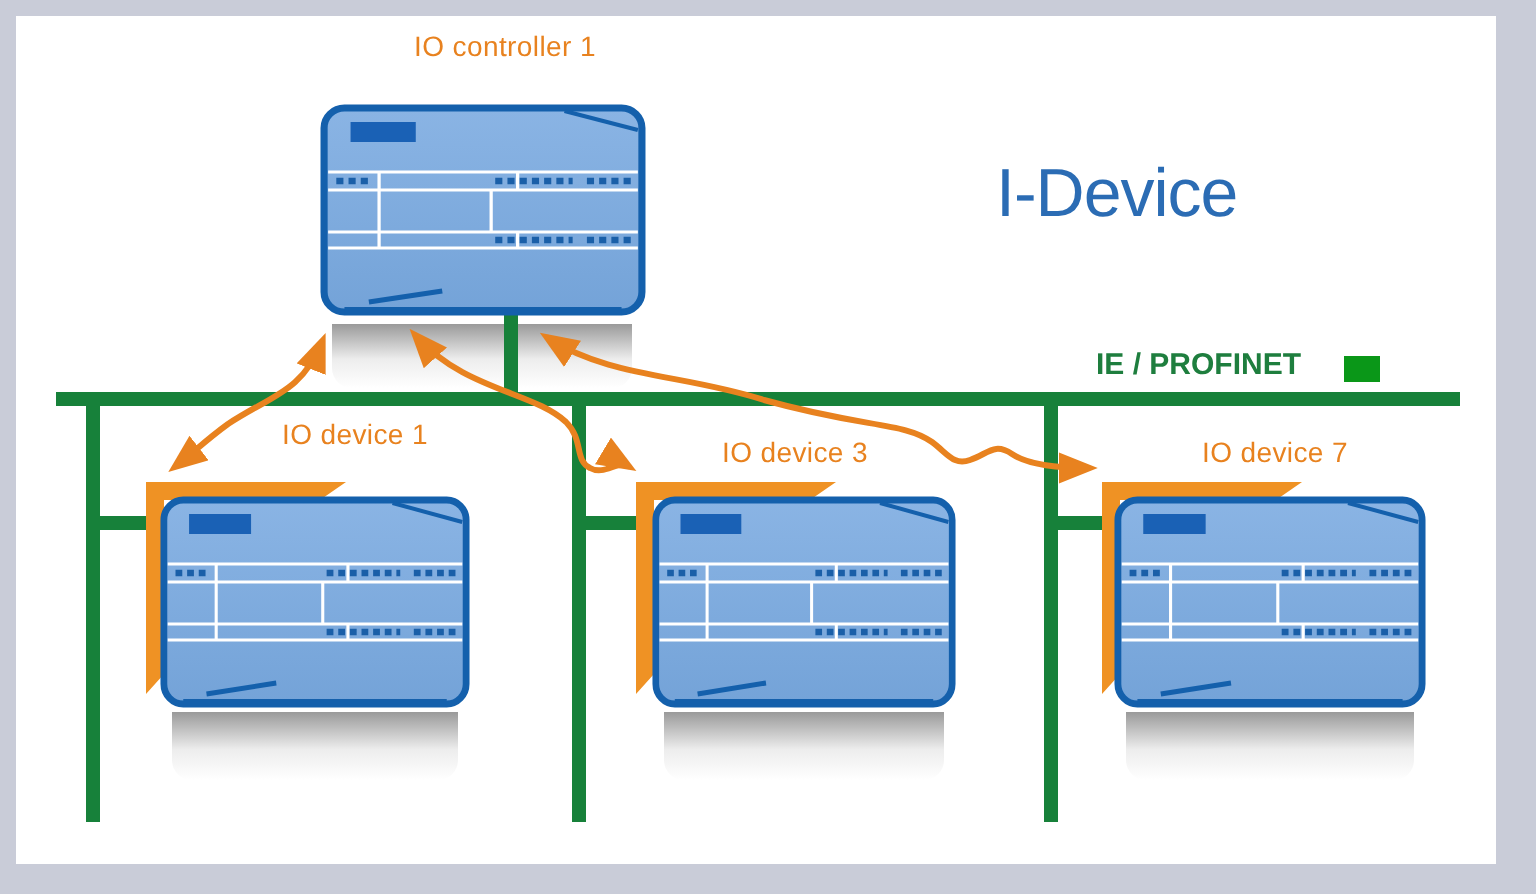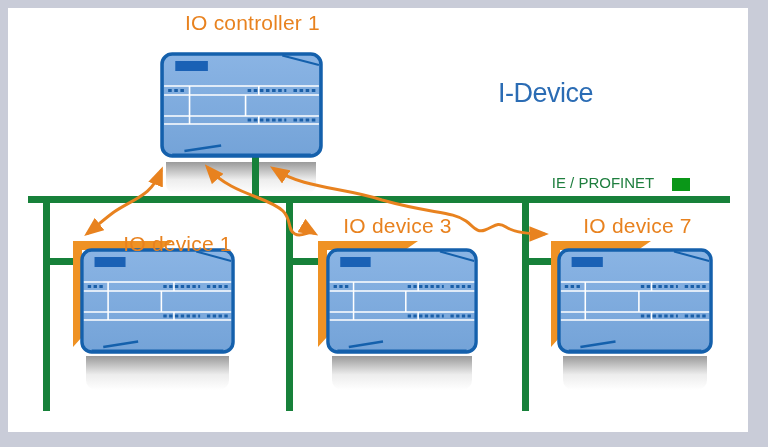--- a/index.html
+++ b/index.html
@@ -15,26 +15,26 @@
   .plc{position:absolute;}
   .plc svg{display:block; width:100%; height:100%;}
   
   .bracket{position:absolute; width:100px; height:106px;}
   .bracket svg{display:block; width:100%; height:100%;}
   
   .refl{position:absolute;
     background:linear-gradient(to bottom, rgba(120,120,120,0.75), rgba(190,190,190,0.28) 55%, rgba(255,255,255,0));
     border-radius:0 0 10px 10px;}
   
-  .lbl-orange{position:absolute; color:#e8821f; font-size:21px; line-height:22px;
+  .lbl-orange{position:absolute; color:#e8821f; font-size:14px; line-height:22px;
     text-align:center; white-space:nowrap; letter-spacing:0.2px;}
   .title-idevice{position:absolute; left:498px; top:78px; width:120px;
-    color:#2b6cb4; font-size:27px; letter-spacing:-0.5px; white-space:nowrap;}
+    color:#2b6cb4; font-size:34px; letter-spacing:-0.5px; white-space:nowrap;}
   .net-label{position:absolute; left:548px; top:174px; width:110px;
-    color:#1e7e3e; font-size:15px; font-weight:normal; text-align:center; white-space:nowrap;}
+    color:#1e7e3e; font-size:15px; font-weight:bold; text-align:left; white-space:nowrap;}
   .net-swatch{position:absolute; left:672px; top:178px; width:18px; height:13px; background:#0a9718;}
   .arrows{position:absolute; left:0; top:0; width:768px; height:447px; pointer-events:none;}
 </style>
 </head>
 <body>
 
 <div class="stage">
   <div class="canvas"></div>
 
   <div class="refl" style="left:166px; top:162px; width:150px; height:32px;"></div>
@@ -190,21 +190,21 @@
       <path d="M8,38.5 H26"></path>
       <path d="M86,38.5 H124"></path>
           <path d="M131,38.5 H153"></path>
       <path d="M86,68 H124"></path>
           <path d="M131,68 H153"></path>
     </g>
   </svg>
 </div>
 
   <div class="lbl-orange" style="left:180px; top:12px;  width:145px;">IO controller 1</div>
-  <div class="lbl-orange" style="left:115px; top:233px; width:125px;">IO device 1</div>
+  <div class="lbl-orange" style="left:115px; top:206px; width:125px;">IO device 1</div>
   <div class="lbl-orange" style="left:335px; top:215px; width:125px;">IO device 3</div>
   <div class="lbl-orange" style="left:575px; top:215px; width:125px;">IO device 7</div>
   <div class="title-idevice">I-Device</div>
   <div class="net-label">IE / PROFINET</div>
   <div class="net-swatch"></div>
 
   <svg class="arrows" viewBox="0 0 768 447" xmlns="http://www.w3.org/2000/svg">
     <defs>
       <marker id="ah" viewBox="0 0 10 8" refX="7.5" refY="4" markerWidth="6.5" markerHeight="5.2" orient="auto-start-reverse">
         <path d="M0,0 L10,4 L0,8 z" fill="#e8821f"></path>

